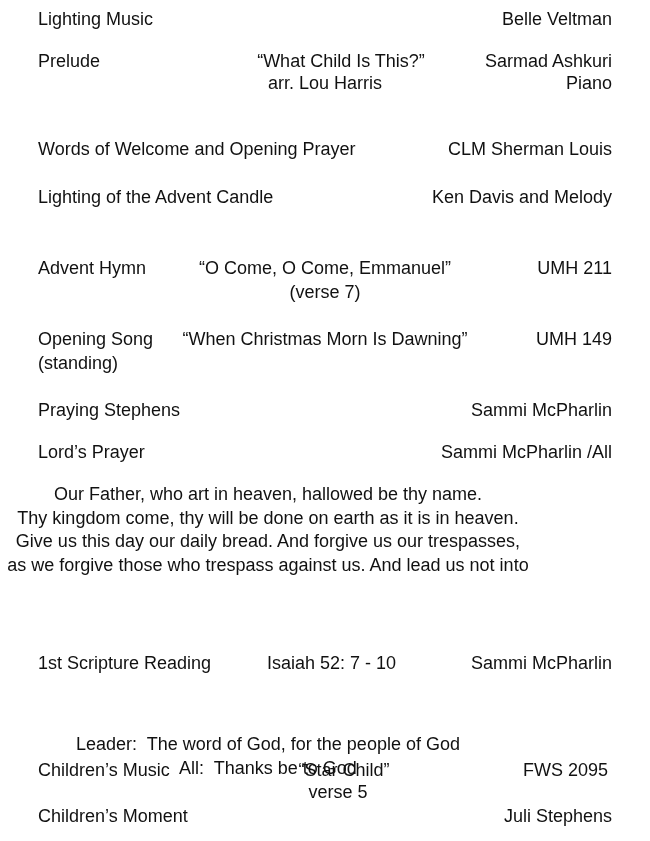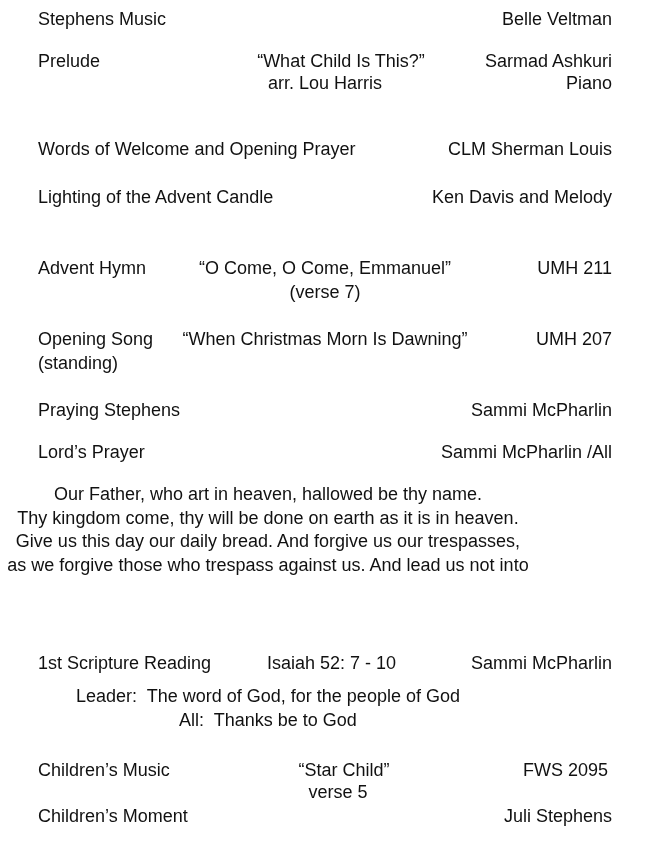--- a/index.html
+++ b/index.html
@@ -29,21 +29,21 @@
       left: 0;
       width: 536px;
       text-align: center;
       line-height: 23.6px;
     }
   </style>
 </head>
 <body>
 
 <div>
-  <div class="t l" style="top:8px;">Stephens Music</div>
+  <div class="t l" style="top:8px;">Lighting Music</div>
   <div class="t r" style="top:8px;">Belle Veltman</div>
 </div>
 
 <div>
   <div class="t l" style="top:50px;">Prelude</div>
   <div class="t c" style="top:50px; left:325px;margin-left:16px;">“What Child Is This?”</div>
   <div class="t c" style="top:72px; left:325px;">arr. Lou Harris</div>
   <div class="t r" style="top:50px;">Sarmad Ashkuri</div>
   <div class="t r" style="top:72px;">Piano</div>
 </div>
@@ -62,21 +62,21 @@
   <div class="t l" style="top:257px;">Advent Hymn</div>
   <div class="t c" style="top:257px; left:325px;">“O Come, O Come, Emmanuel”</div>
   <div class="t c" style="top:281px; left:325px;">(verse 7)</div>
   <div class="t r" style="top:257px;">UMH 211</div>
 </div>
 
 <div>
   <div class="t l" style="top:328px;">Opening Song</div>
   <div class="t l" style="top:352px;">(standing)</div>
   <div class="t c" style="top:328px; left:325px;">“When Christmas Morn Is Dawning”</div>
-  <div class="t r" style="top:328px;">UMH 207</div>
+  <div class="t r" style="top:328px;">UMH 149</div>
 </div>
 
 <div>
   <div class="t l" style="top:399px;">Praying Stephens</div>
   <div class="t r" style="top:399px;">Sammi McPharlin</div>
 </div>
 
 <div>
   <div class="t l" style="top:441px;">Lord’s Prayer</div>
   <div class="t r" style="top:441px;">Sammi McPharlin /All</div>
@@ -89,21 +89,21 @@
   <div>as we forgive those who trespass against us. And lead us not into</div>
 </div>
 
 <div>
   <div class="t l" style="top:652px;">1st Scripture Reading</div>
   <div class="t" style="top:652px; left:267px;">Isaiah 52: 7 - 10</div>
   <div class="t r" style="top:652px;">Sammi McPharlin</div>
 </div>
 
 <div class="center-block" style="top:685px;">
-  <div style="white-space:pre;">Leader:  The word of God, for the people of God</div>
+  <div style="white-space:pre;margin-top:48px;">Leader:  The word of God, for the people of God</div>
   <div style="white-space:pre;">All:  Thanks be to God</div>
 </div>
 
 <div>
   <div class="t l" style="top:759px;">Children’s Music</div>
   <div class="t c" style="top:759px; left:344px;">“Star Child”</div>
   <div class="t c" style="top:781px; left:338px;">verse 5</div>
   <div class="t" style="top:759px; right:42px;">FWS 2095</div>
 </div>
 

